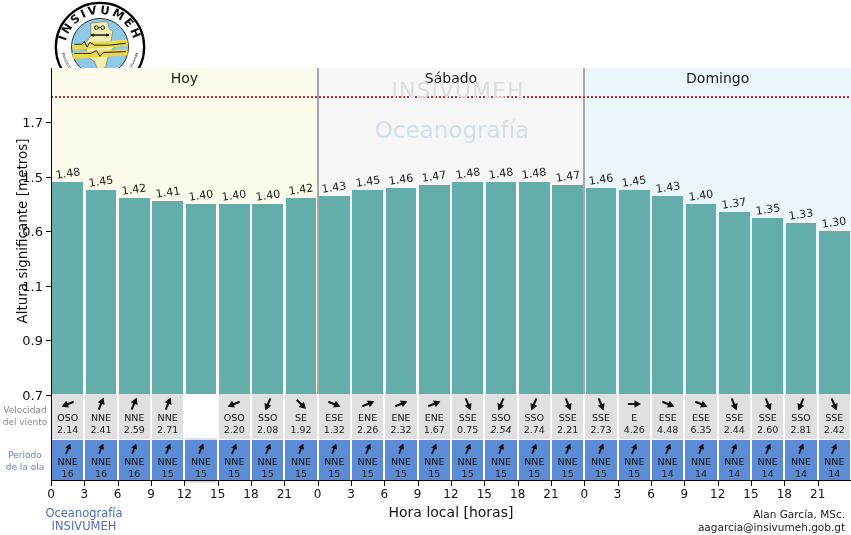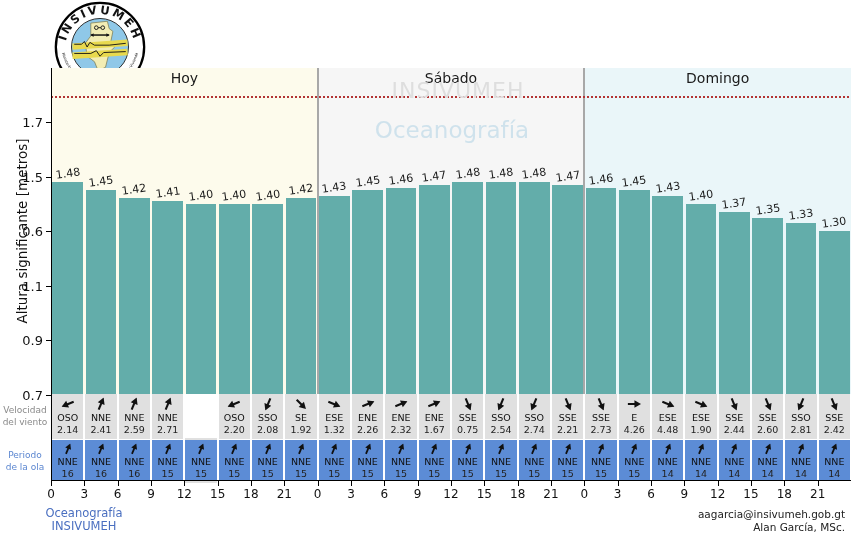--- a/index.html
+++ b/index.html
@@ -246,21 +246,21 @@
           </svg>
           <div class="dir" style="position: static;">SSE</div>
           <div class="num" style="position: static;">0.75</div>
         </div>
         <div class="cell wind-cell" style="position: absolute; left: 485.333px; top: 394px; width: 31.3333px; height: 45px;">
           <svg width="14" height="14" viewBox="0 0 12 16" style="transform: rotate(202.5deg); display: block; margin: 3px auto 0px;">
             <line x1="6" y1="15" x2="6" y2="6" stroke="#111" stroke-width="2.4"></line>
             <path d="M6,0 L1.8,7.5 L10.2,7.5 Z" fill="#111"></path>
           </svg>
           <div class="dir" style="position: static;">SSO</div>
-          <div class="num" style="position: static;">2.54</div>
+          <div class="num" style="position: static; font-style: italic;">2.54</div>
         </div>
         <div class="cell wind-cell" style="position: absolute; left: 518.667px; top: 394px; width: 31.3333px; height: 45px;">
           <svg width="14" height="14" viewBox="0 0 12 16" style="transform: rotate(202.5deg); display: block; margin: 3px auto 0px;">
             <line x1="6" y1="15" x2="6" y2="6" stroke="#111" stroke-width="2.4"></line>
             <path d="M6,0 L1.8,7.5 L10.2,7.5 Z" fill="#111"></path>
           </svg>
           <div class="dir" style="position: static;">SSO</div>
           <div class="num" style="position: static;">2.74</div>
         </div>
         <div class="cell wind-cell" style="position: absolute; left: 552px; top: 394px; width: 31.3333px; height: 45px;">
@@ -294,21 +294,21 @@
           </svg>
           <div class="dir" style="position: static;">ESE</div>
           <div class="num" style="position: static;">4.48</div>
         </div>
         <div class="cell wind-cell" style="position: absolute; left: 685.333px; top: 394px; width: 31.3333px; height: 45px;">
           <svg width="14" height="14" viewBox="0 0 12 16" style="transform: rotate(112.5deg); display: block; margin: 3px auto 0px;">
             <line x1="6" y1="15" x2="6" y2="6" stroke="#111" stroke-width="2.4"></line>
             <path d="M6,0 L1.8,7.5 L10.2,7.5 Z" fill="#111"></path>
           </svg>
           <div class="dir" style="position: static;">ESE</div>
-          <div class="num" style="position: static;">1.90</div>
+          <div class="num" style="position: static;">6.35</div>
         </div>
         <div class="cell wind-cell" style="position: absolute; left: 718.667px; top: 394px; width: 31.3333px; height: 45px;">
           <svg width="14" height="14" viewBox="0 0 12 16" style="transform: rotate(157.5deg); display: block; margin: 3px auto 0px;">
             <line x1="6" y1="15" x2="6" y2="6" stroke="#111" stroke-width="2.4"></line>
             <path d="M6,0 L1.8,7.5 L10.2,7.5 Z" fill="#111"></path>
           </svg>
           <div class="dir" style="position: static;">SSE</div>
           <div class="num" style="position: static;">2.44</div>
         </div>
         <div class="cell wind-cell" style="position: absolute; left: 752px; top: 394px; width: 31.3333px; height: 45px;">
@@ -590,32 +590,33 @@
         <div class="tickmark-x" style="position: absolute; left: 751px; top: 481px;"></div>
         <div class="xtick-label" style="position: absolute; left: 751px; top: 487px;">15</div>
         <div class="tickmark-x" style="position: absolute; left: 784.333px; top: 481px;"></div>
         <div class="xtick-label" style="position: absolute; left: 784.333px; top: 487px;">18</div>
         <div class="tickmark-x" style="position: absolute; left: 817.667px; top: 481px;"></div>
         <div class="xtick-label" style="position: absolute; left: 817.667px; top: 487px;">21</div>
       </div>
     <div class="abs spine-left"></div>
     <div class="abs spine-bottom"></div>
     <div class="abs ylabel">Altura significante [metros]</div>
+    <div class="abs xlabel">Hora local [horas]</div>
   </div>
 
   <div class="abs side-label side-wind">
     <div>Velocidad</div>
     <div>del viento</div>
   </div>
   <div class="abs side-label side-period">
     <div>Periodo</div>
     <div>de la ola</div>
   </div>
 
   <div class="abs footer-left">
     <div>Oceanografía</div>
     <div>INSIVUMEH</div>
   </div>
   <div class="abs footer-right">
+    <div>Alan García, MSc.</div>
     <div>aagarcia@insivumeh.gob.gt</div>
-    <div>Alan García, MSc.</div>
   </div>
 </div>
 
 </body></html>

